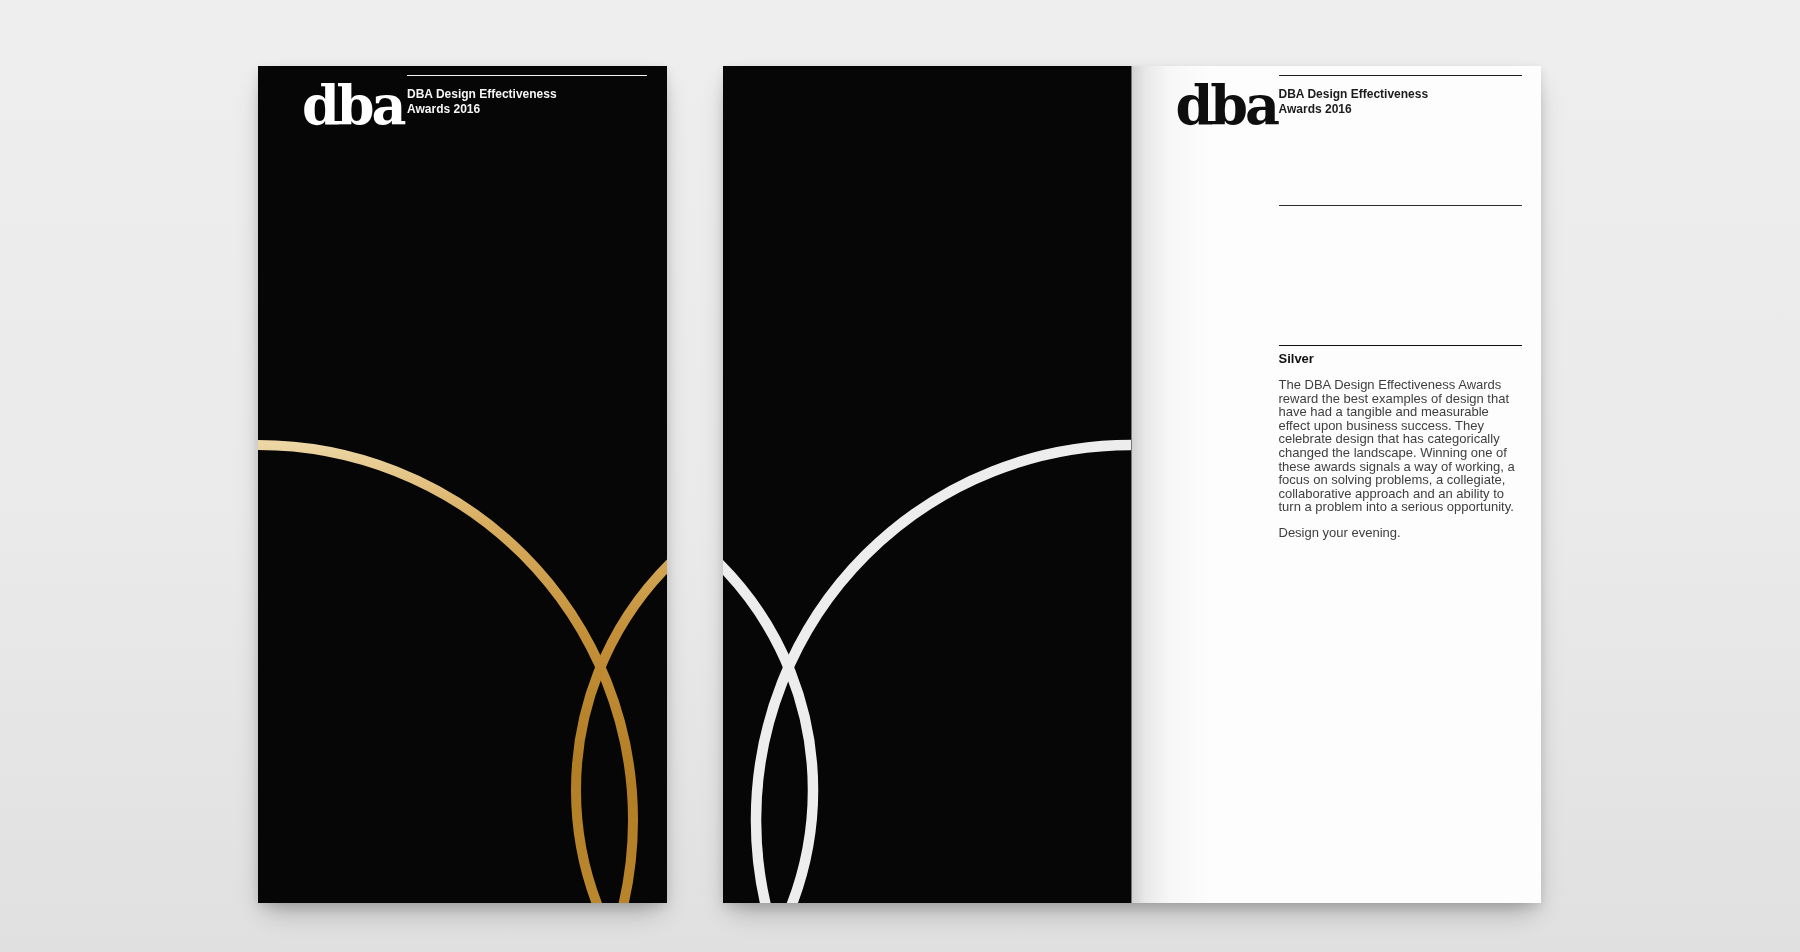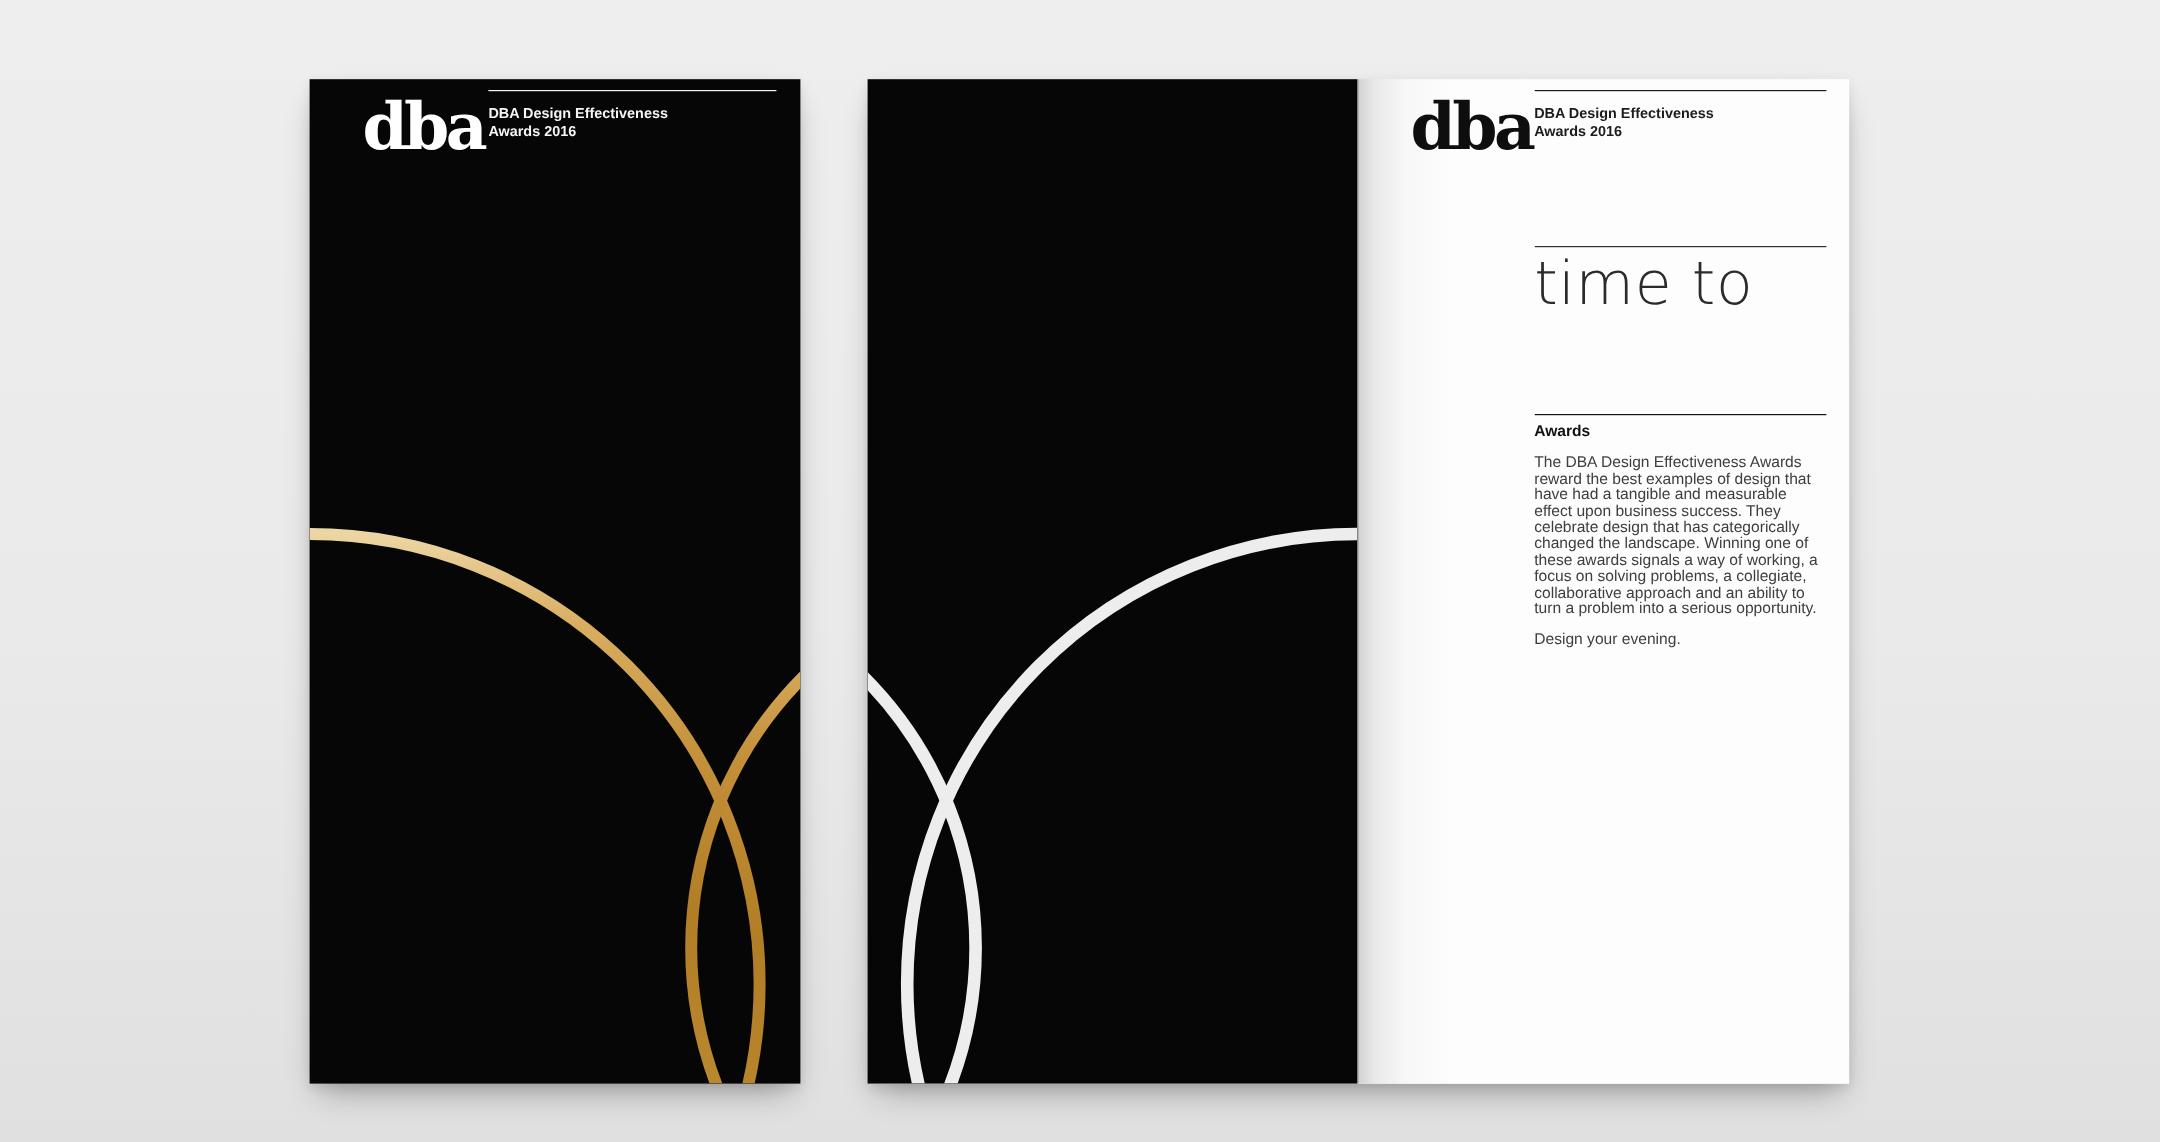--- a/index.html
+++ b/index.html
@@ -97,27 +97,26 @@
     <div class="page white-page">
       <div class="logo dark">dba</div>
       <header class="masthead">
         <div class="mh">DBA Design Effectiveness</div>
         <div class="mh">Awards 2016</div>
       </header>
 
       <div class="headline-section">
         <div class="rule"></div>
         <div class="headline">
-          <div>time to</div>
         </div>
       </div>
 
       <div class="welcome-section">
         <div class="rule heavy"></div>
-        <h3 class="welcome-title">Awards</h3>
+        <h3 class="welcome-title">Silver</h3>
         <p>The DBA Design Effectiveness Awards reward the best examples of design that have had a tangible and measurable effect upon business success. They celebrate design that has categorically changed the landscape. Winning one of these awards signals a way of working, a focus on solving problems, a collegiate, collaborative approach and an ability to turn a problem into a serious opportunity.</p>
         <p>Design your evening.</p>
       </div>
 
       <footer class="footer-section">
         <div class="rule heavy"></div>
         <div class="hashtag">#DEA2016</div>
       </footer>
     </div>
   </section>

